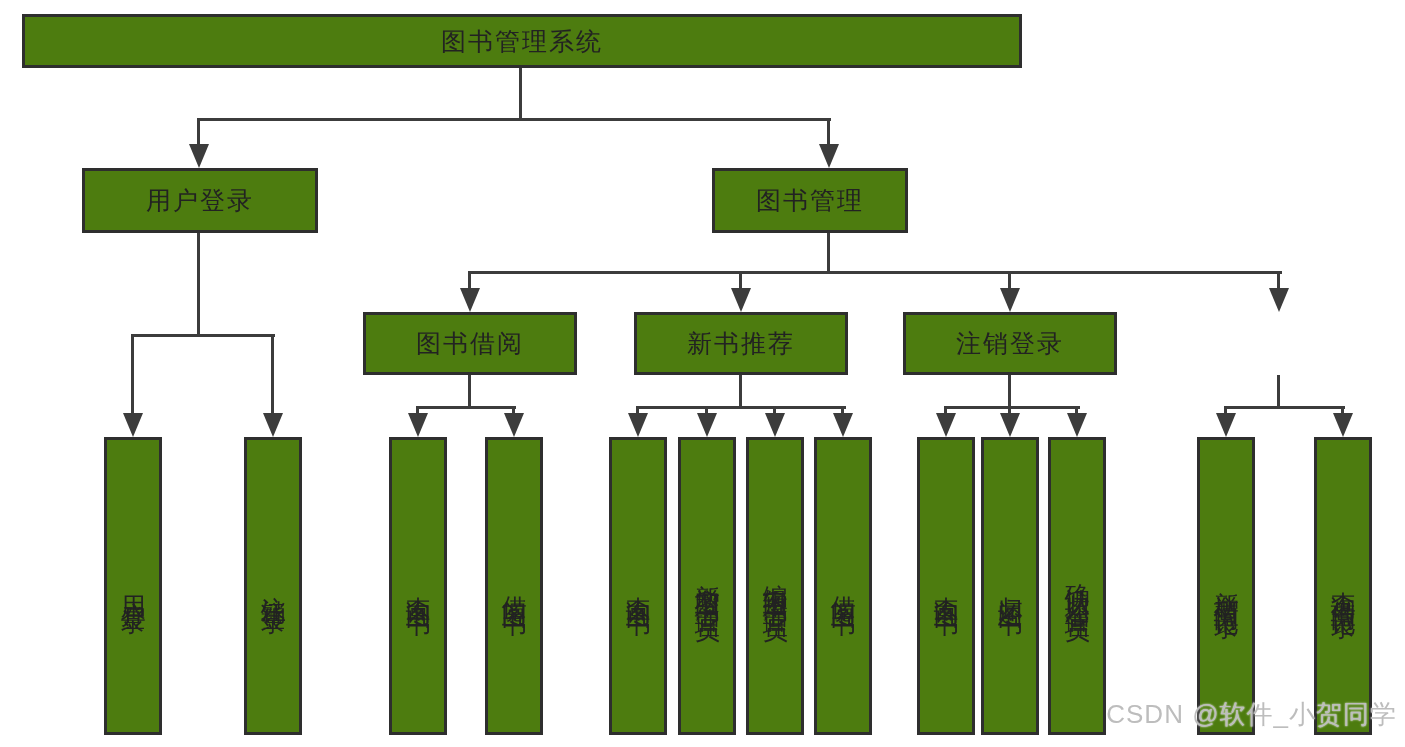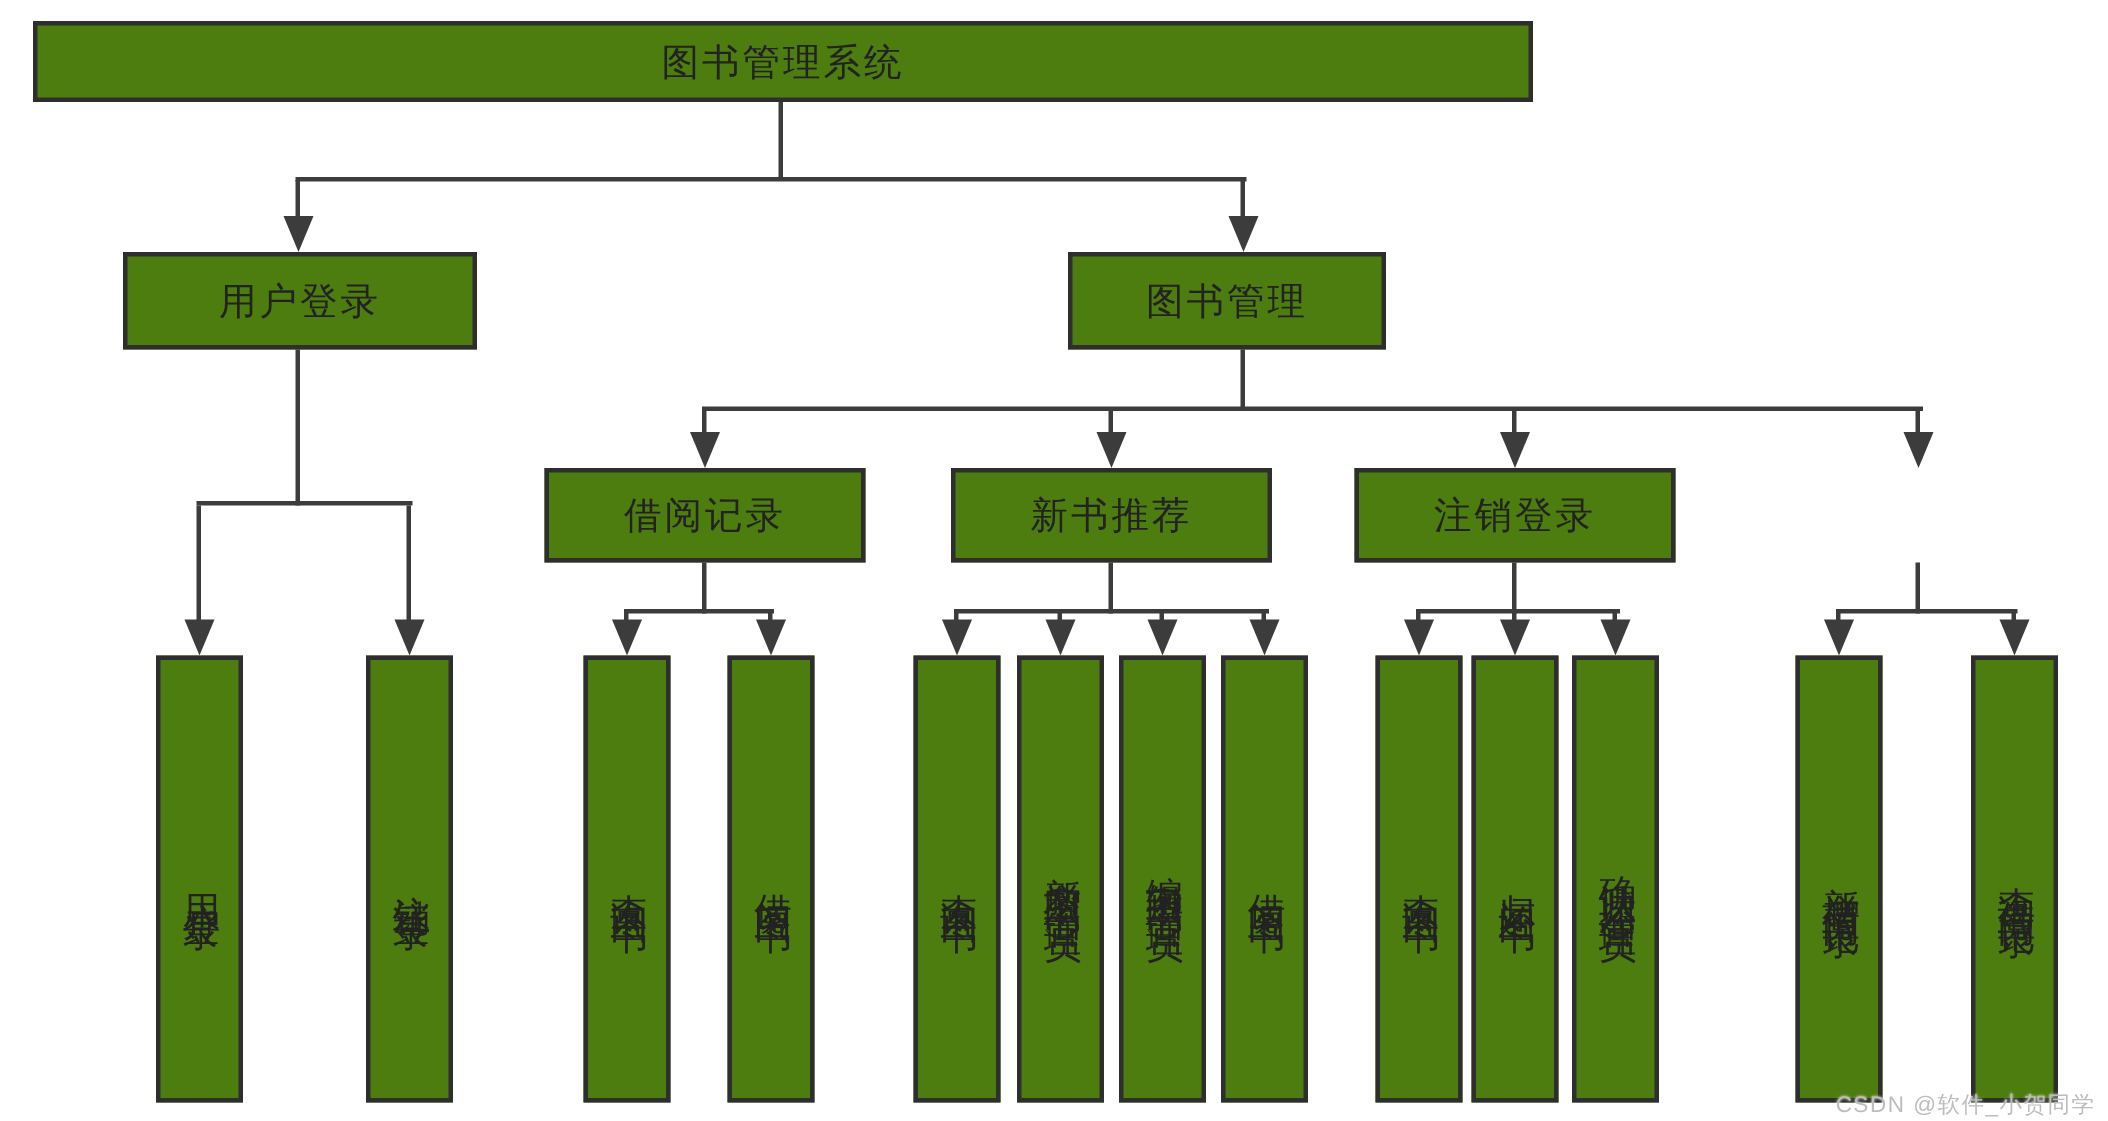--- a/index.html
+++ b/index.html
@@ -26,22 +26,22 @@
   }
   .hl,.vl{position:absolute;background:var(--line);}
   .hl{height:3px;}
   .vl{width:3px;}
   .ar{
     position:absolute;width:0;height:0;
     border-left:10px solid transparent;border-right:10px solid transparent;
     border-top:24px solid var(--line);
   }
   .watermark{
-    position:absolute;right:8px;bottom:1px;
-    font-size:15px;color:var(--wm);letter-spacing:1px;
+    position:absolute;right:8px;bottom:15px;
+    font-size:26px;color:var(--wm);letter-spacing:1px;
     text-shadow:0 0 2px #fff;white-space:nowrap;z-index:5;margin-left:46px;
   }
 </style>
 </head>
 <body>
 
 <div id="canvas">
 
   <div class="box" style="left:22px;top:14px;width:1000px;height:54px;">
     <span>图书管理系统</span>
@@ -50,21 +50,21 @@
   <div class="vl" style="left:519px;top:68px;height:52px;"></div>
   <div class="hl" style="left:197px;top:118px;width:634px;"></div>
   <div class="vl" style="left:197px;top:120px;height:28px;"></div>
   <div class="ar" style="left:189px;top:144px;"></div>
   <div class="vl" style="left:827px;top:120px;height:28px;"></div>
   <div class="ar" style="left:819px;top:144px;"></div>
 
   <div class="box" style="left:82px;top:168px;width:236px;height:65px;">
     <span>用户登录</span>
   </div>
-  <div class="box" style="left:712px;top:168px;width:212px;height:65px;">
+  <div class="box" style="left:712px;top:168px;width:196px;height:65px;">
     <span>图书管理</span>
   </div>
 
   <div class="vl" style="left:197px;top:233px;height:104px;"></div>
   <div class="hl" style="left:131px;top:334px;width:144px;"></div>
   <div class="vl" style="left:131px;top:337px;height:78px;"></div>
   <div class="ar" style="left:123px;top:413px;"></div>
   <div class="vl" style="left:271px;top:337px;height:78px;"></div>
   <div class="ar" style="left:263px;top:413px;"></div>
 
@@ -73,21 +73,21 @@
   <div class="vl" style="left:468px;top:274px;height:18px;"></div>
   <div class="ar" style="left:460px;top:288px;"></div>
   <div class="vl" style="left:739px;top:274px;height:18px;"></div>
   <div class="ar" style="left:731px;top:288px;"></div>
   <div class="vl" style="left:1008px;top:274px;height:18px;"></div>
   <div class="ar" style="left:1000px;top:288px;"></div>
   <div class="vl" style="left:1277px;top:274px;height:18px;"></div>
   <div class="ar" style="left:1269px;top:288px;"></div>
 
   <div class="box" style="left:363px;top:312px;width:214px;height:63px;">
-    <span>借阅记录</span>
+    <span>图书借阅</span>
   </div>
   <div class="box" style="left:634px;top:312px;width:214px;height:63px;">
     <span>新书推荐</span>
   </div>
   <div class="box" style="left:903px;top:312px;width:214px;height:63px;">
     <span>注销登录</span>
   </div>
 
   <div class="vl" style="left:468px;top:375px;height:34px;"></div>
   <div class="hl" style="left:416px;top:406px;width:100px;"></div>

